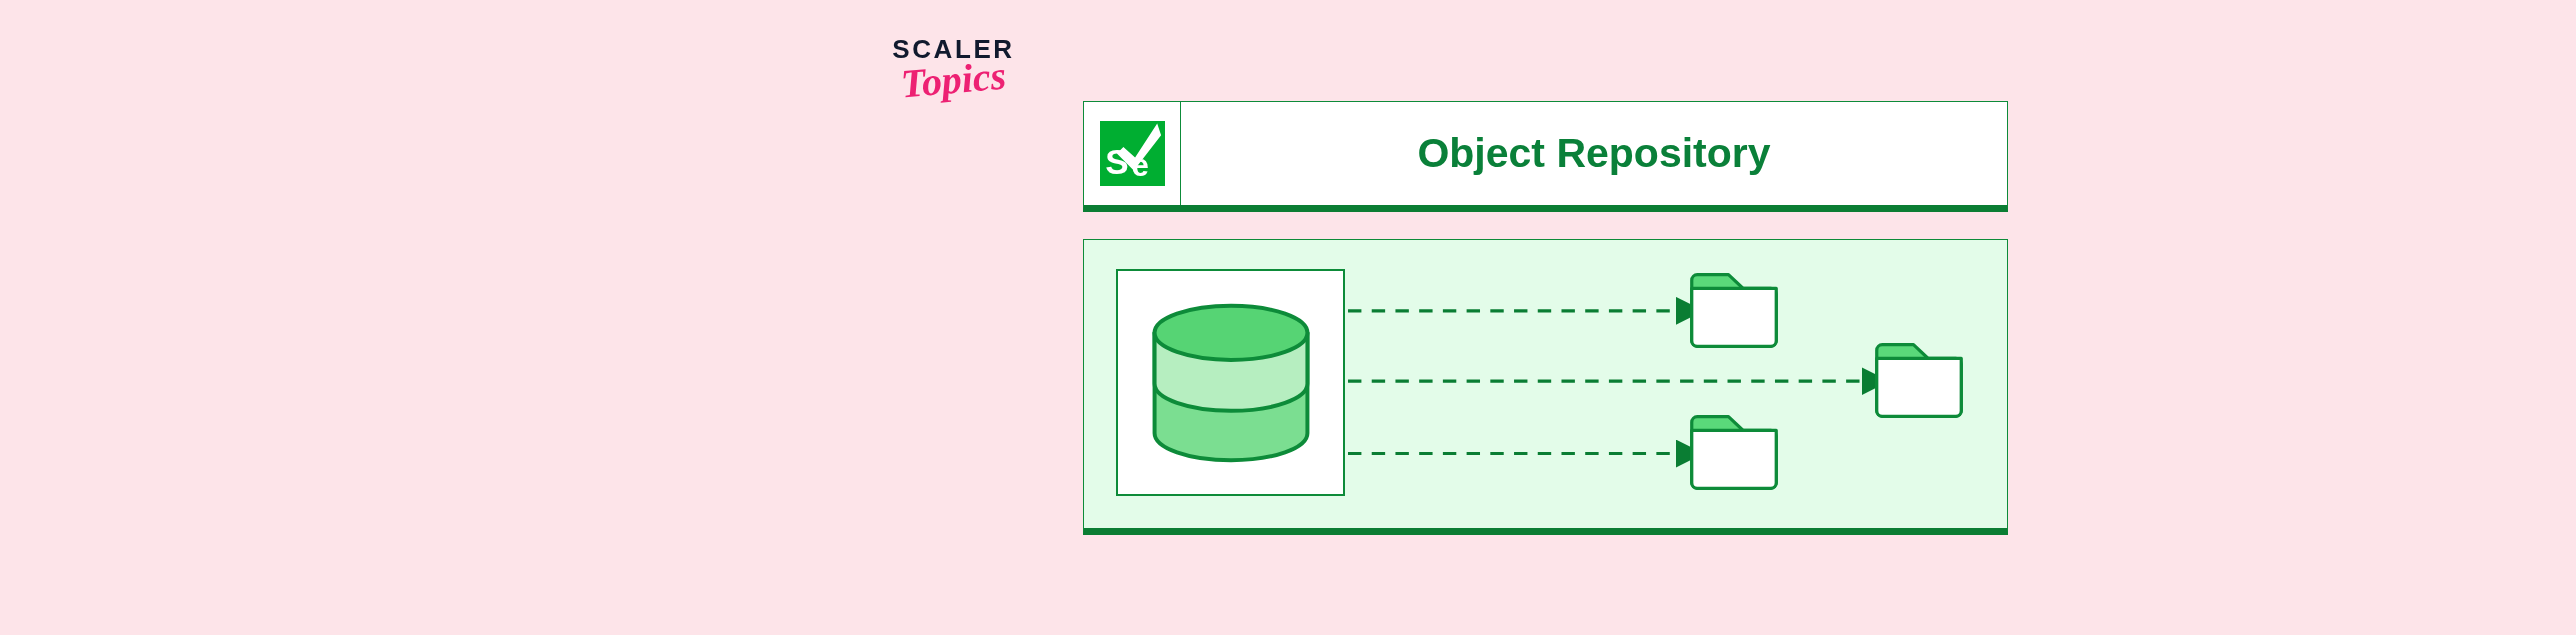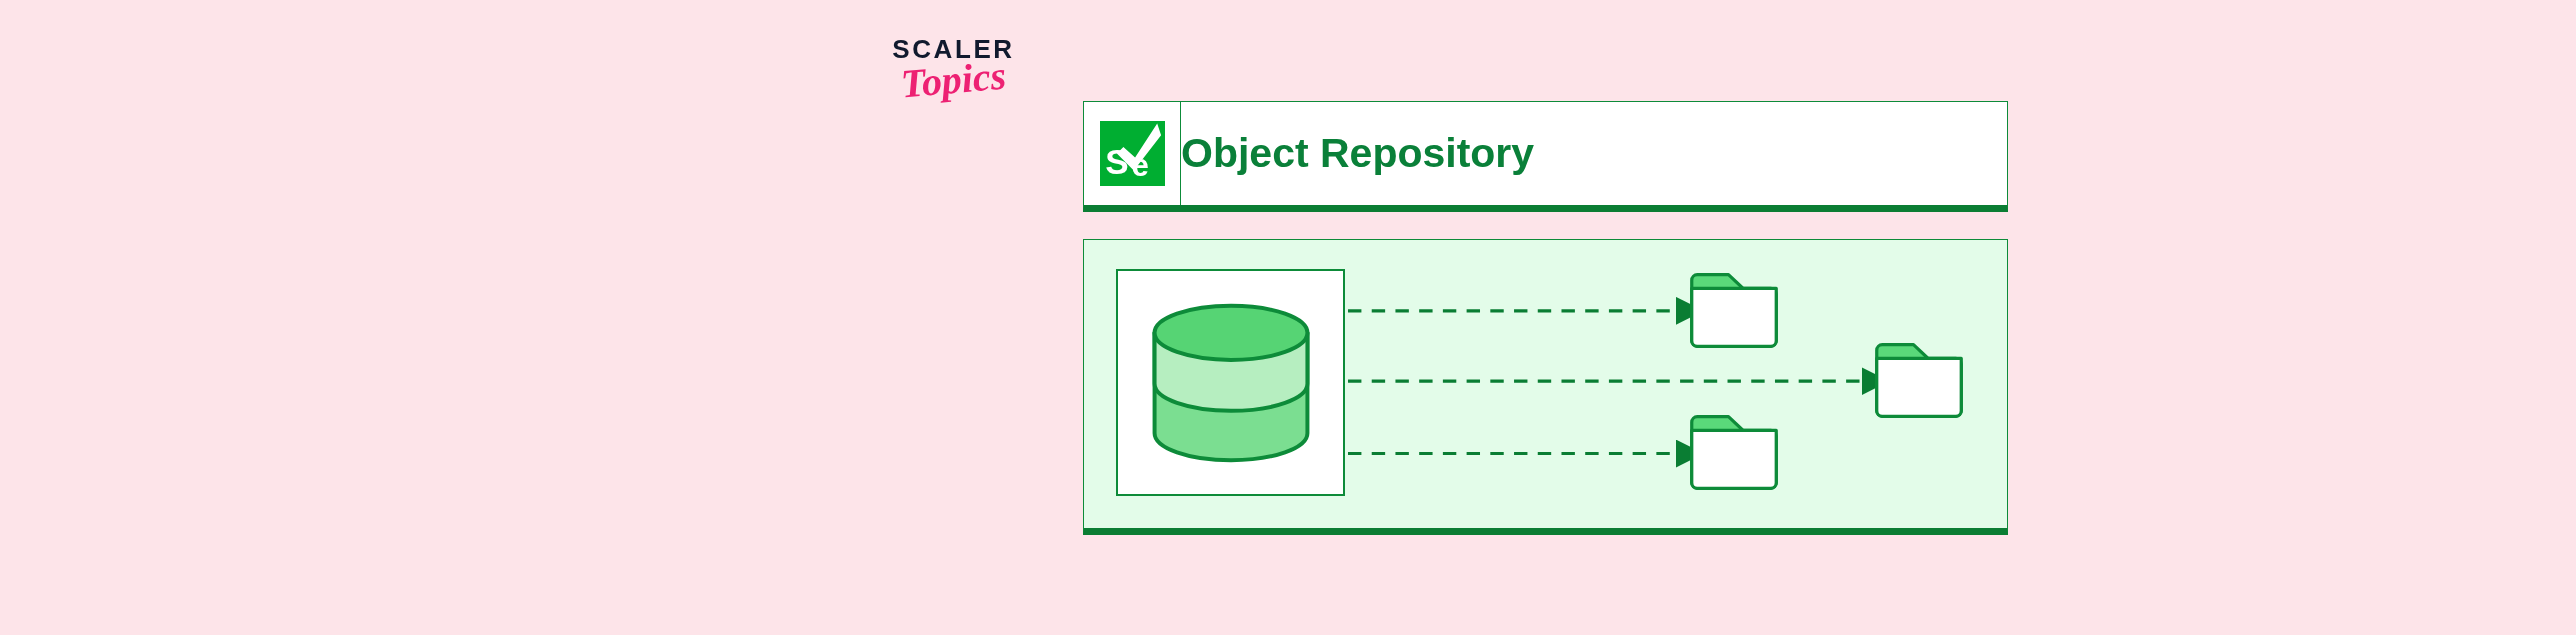--- a/index.html
+++ b/index.html
@@ -72,21 +72,21 @@
   }
   .se-badge {
     width: 65px;
     height: 65px;
     display: block;
   }
   #header-title-cell {
     flex: 1 1 auto;
     display: flex;
     align-items: center;
-    justify-content: flex-start;
+    justify-content: center;
   }
   #header-title {
     font-family: "Liberation Sans", sans-serif;
     font-weight: 700;
     font-size: 41px;
     color: #0a8039;
     letter-spacing: 0px;
     white-space: nowrap;
   }
 

